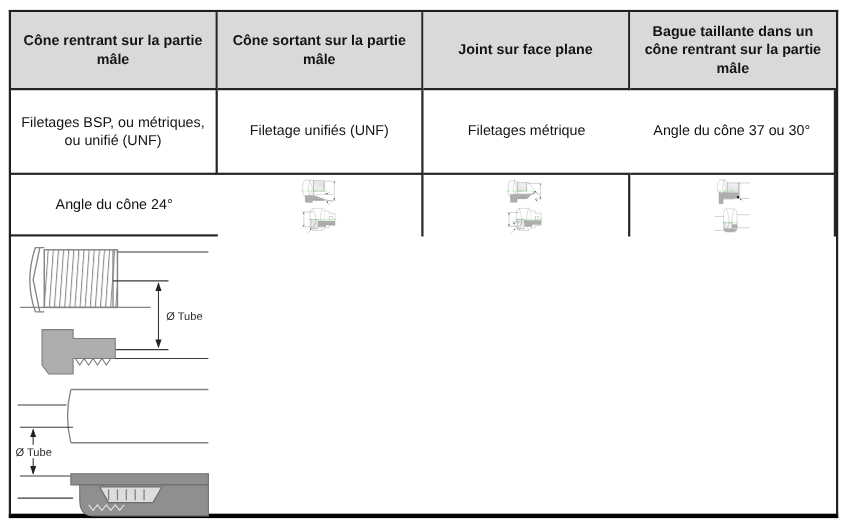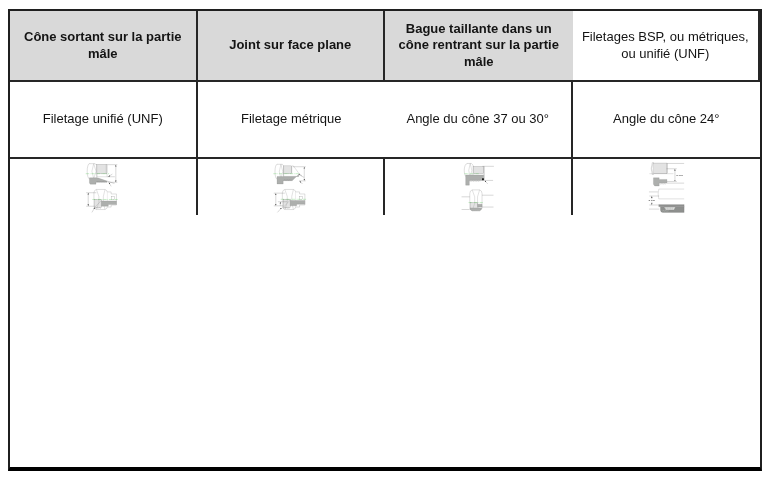--- a/index.html
+++ b/index.html
@@ -50,27 +50,28 @@
       <line x1="2" y1="-1" x2="2" y2="7" stroke="#8d8d8d" stroke-width="1"></line>
     </pattern>
     <marker id="ma" viewBox="0 0 10 10" refX="9" refY="5" markerWidth="8" markerHeight="8" orient="auto-start-reverse">
       <path d="M0,1.5 L10,5 L0,8.5 Z" fill="#222"></path>
     </marker>
   </defs>
 </svg>
 
 <div class="table-wrap">
 
+  <div class="cell hdr">Cône rentrant sur la partie mâle</div>
   <div class="cell hdr">Cône sortant sur la partie mâle</div>
   <div class="cell hdr">Joint sur face plane</div>
   <div class="cell hdr last-col">Bague taillante dans un cône rentrant sur la partie mâle</div>
 
   <div class="cell">Filetages BSP, ou métriques, ou unifié (UNF)</div>
-  <div class="cell">Filetage unifié (UNF)</div>
-  <div class="cell last-col">Filetage métrique</div>
+  <div class="cell">Filetage unifiés (UNF)</div>
+  <div class="cell last-col">Filetages métrique</div>
 
   <div class="cell">Angle du cône 37 ou 30°</div>
   <div class="cell last-col">Angle du cône 24°</div>
 
   <div class="draw-cell">
     <svg class="fig" viewBox="0 0 186 126">
       <ellipse class="ol" cx="28" cy="50" rx="11" ry="37"></ellipse>
       <path class="ol" d="M28,13 H56 L64,22 V78 L56,87 H28"></path>
       <path class="ol2" d="M49,13 L60,50 L49,87 M49,13 L40,50 L49,87"></path>
       <rect class="thn" x="64" y="16" width="50" height="46"></rect>

